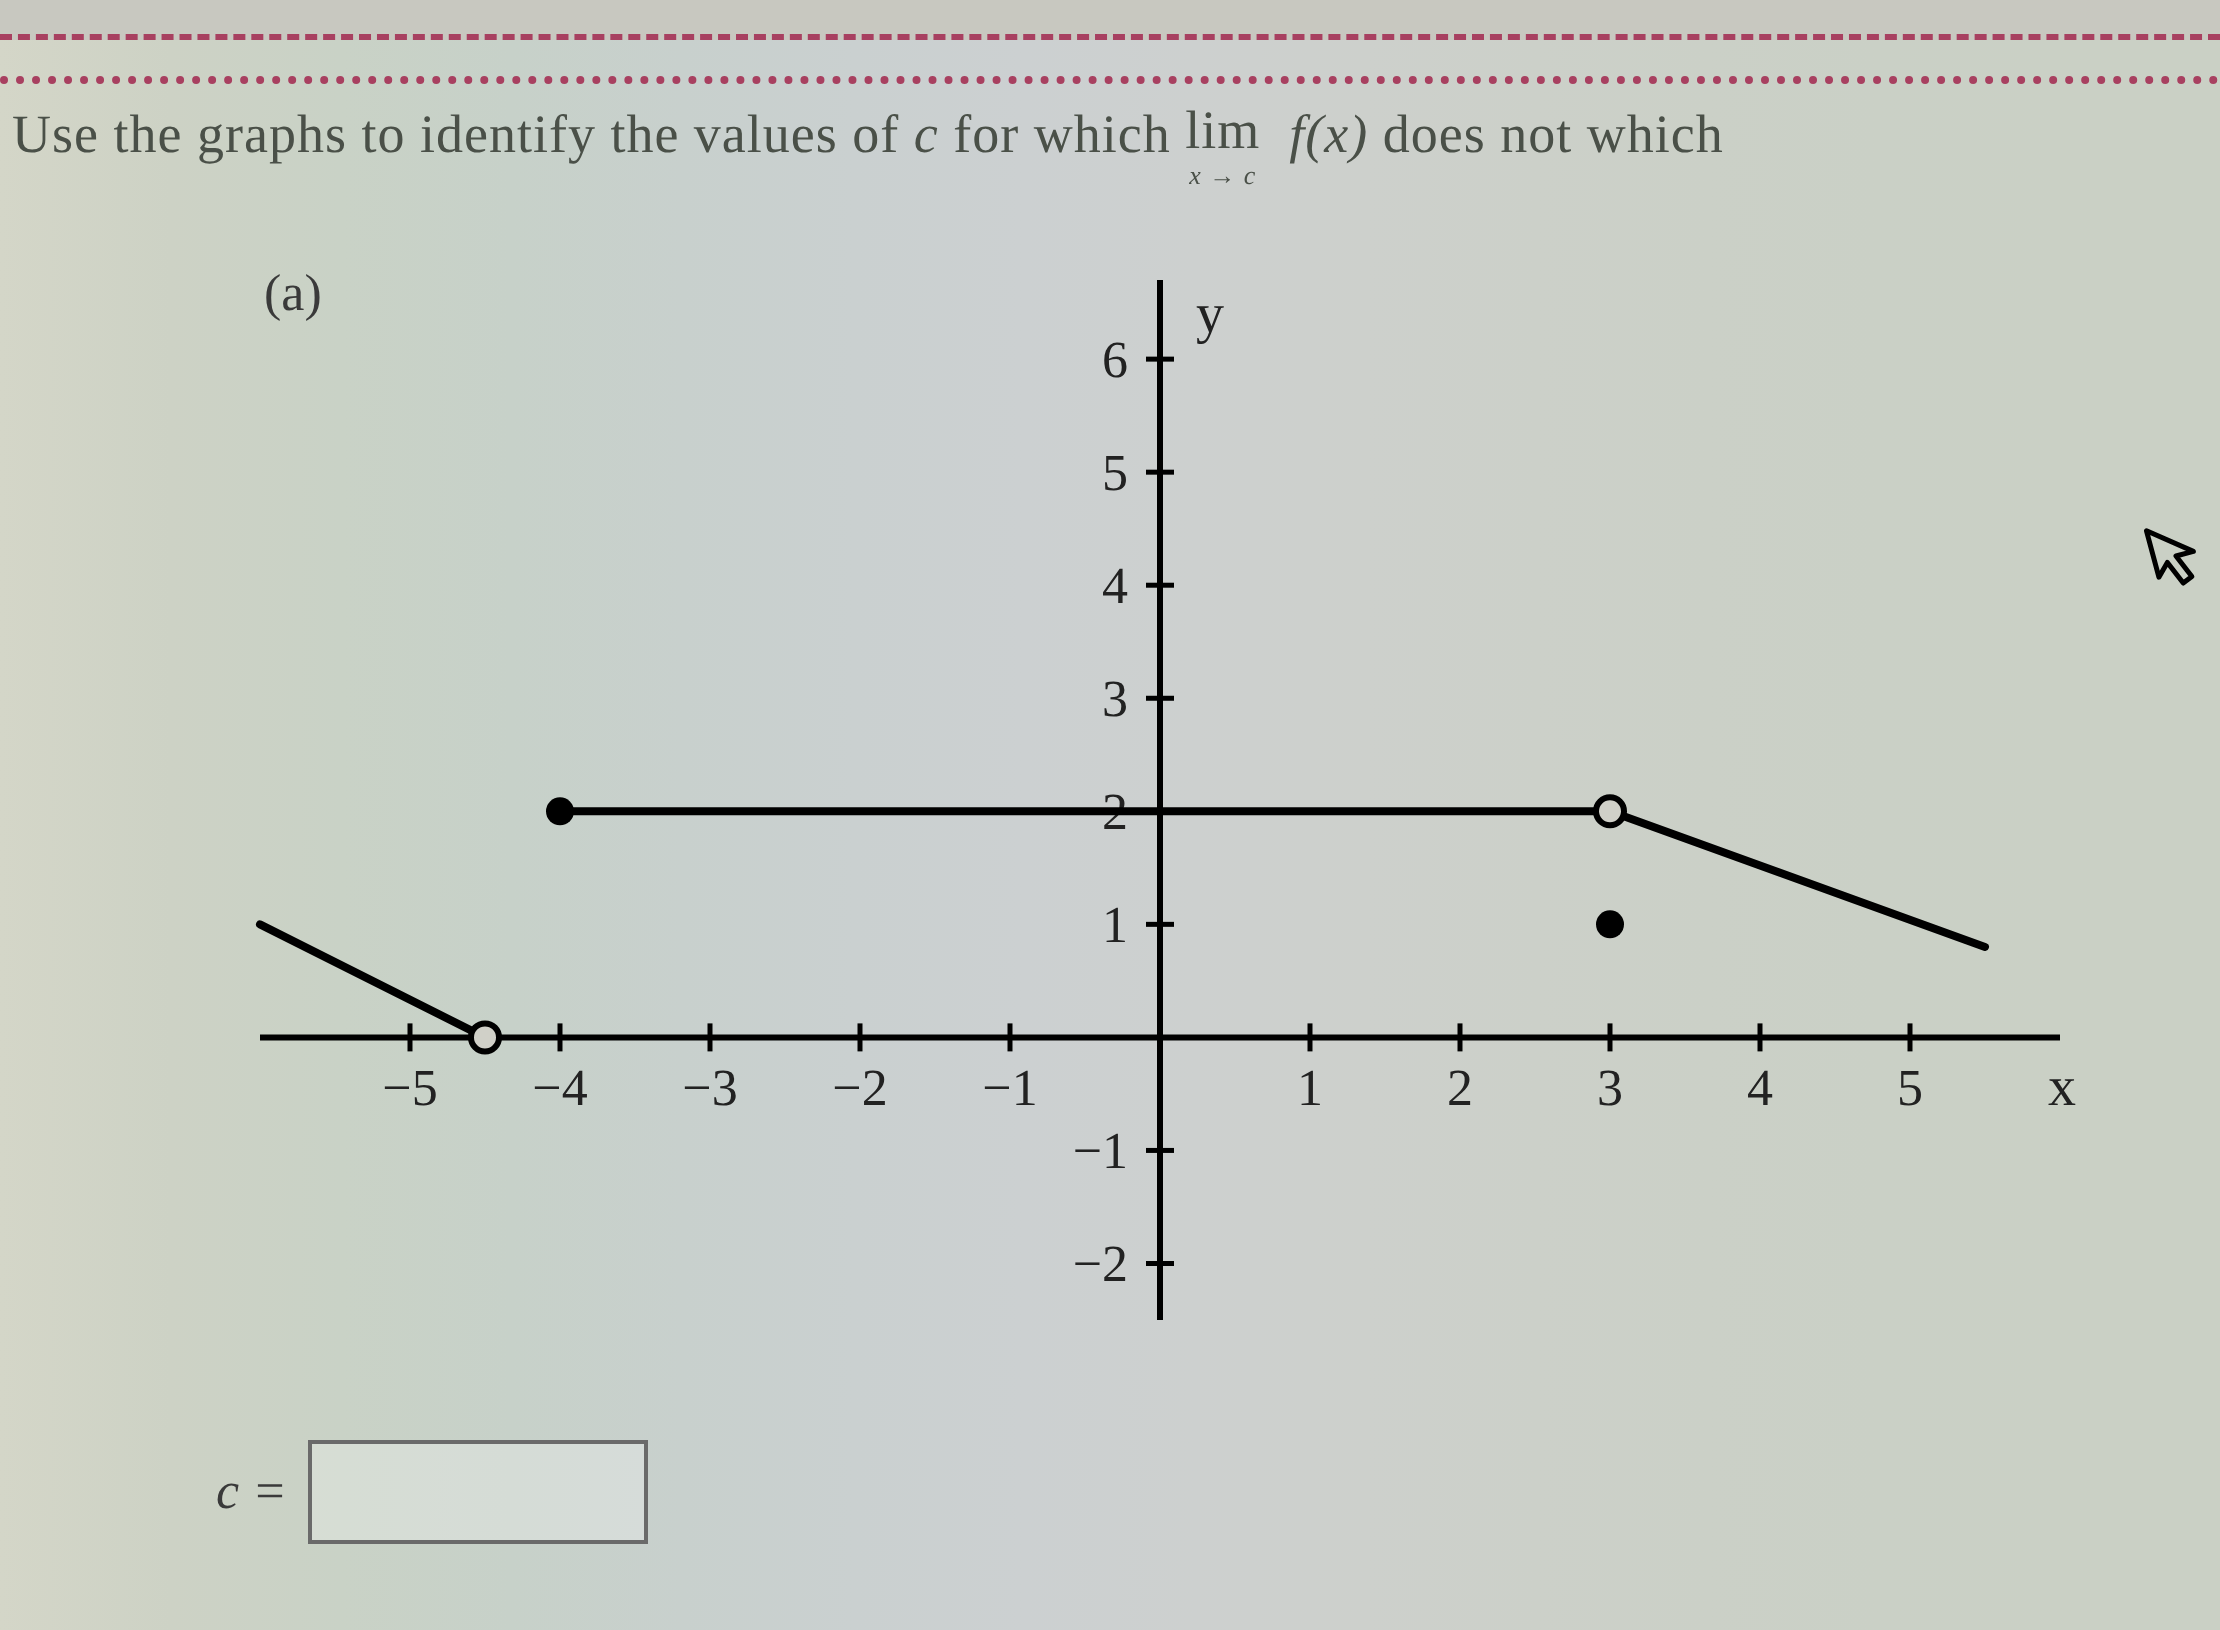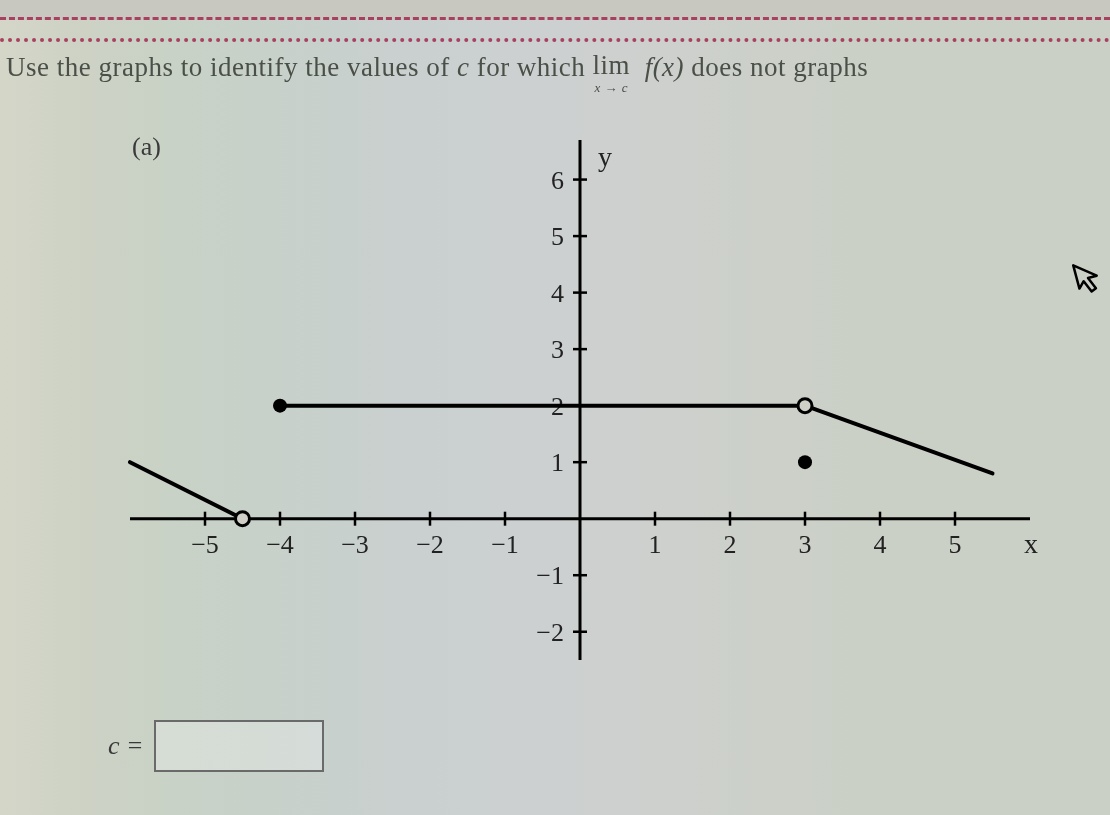--- a/index.html
+++ b/index.html
@@ -99,21 +99,21 @@
     transform: rotate(-15deg);
   }
 </style>
 </head>
 <body>
 
 <div class="top-divider"></div>
 <div class="dotted-line"></div>
 
 <div class="question-text">
-  <span>Use the graphs to identify the values of </span><span class="italic">c</span><span> for which  </span><span class="limit"><span class="top">lim</span><span class="bottom italic">x → c</span></span>&nbsp;&nbsp;<span class="italic">f(x)</span><span>  does not graphs</span>
+  <span>Use the graphs to identify the values of </span><span class="italic">c</span><span> for which  </span><span class="limit"><span class="top">lim</span><span class="bottom italic">x → c</span></span>&nbsp;&nbsp;<span class="italic">f(x)</span><span>  does not which</span>
 </div>
 
 <div class="part-label">(a)</div>
 
 <div class="chart-wrap">
   <svg id="chart-svg" width="960" height="560">
       <line x1="30" y1="388.6956521739131" x2="930" y2="388.6956521739131" stroke="#000" stroke-width="3"></line>
       <line x1="480" y1="530" x2="480" y2="10" stroke="#000" stroke-width="3"></line>
       <line x1="105" y1="381.6956521739131" x2="105" y2="395.6956521739131" stroke="#000" stroke-width="2.5"></line>
       <text x="105" y="422.6956521739131" text-anchor="middle" class="tick-label">−5</text>

